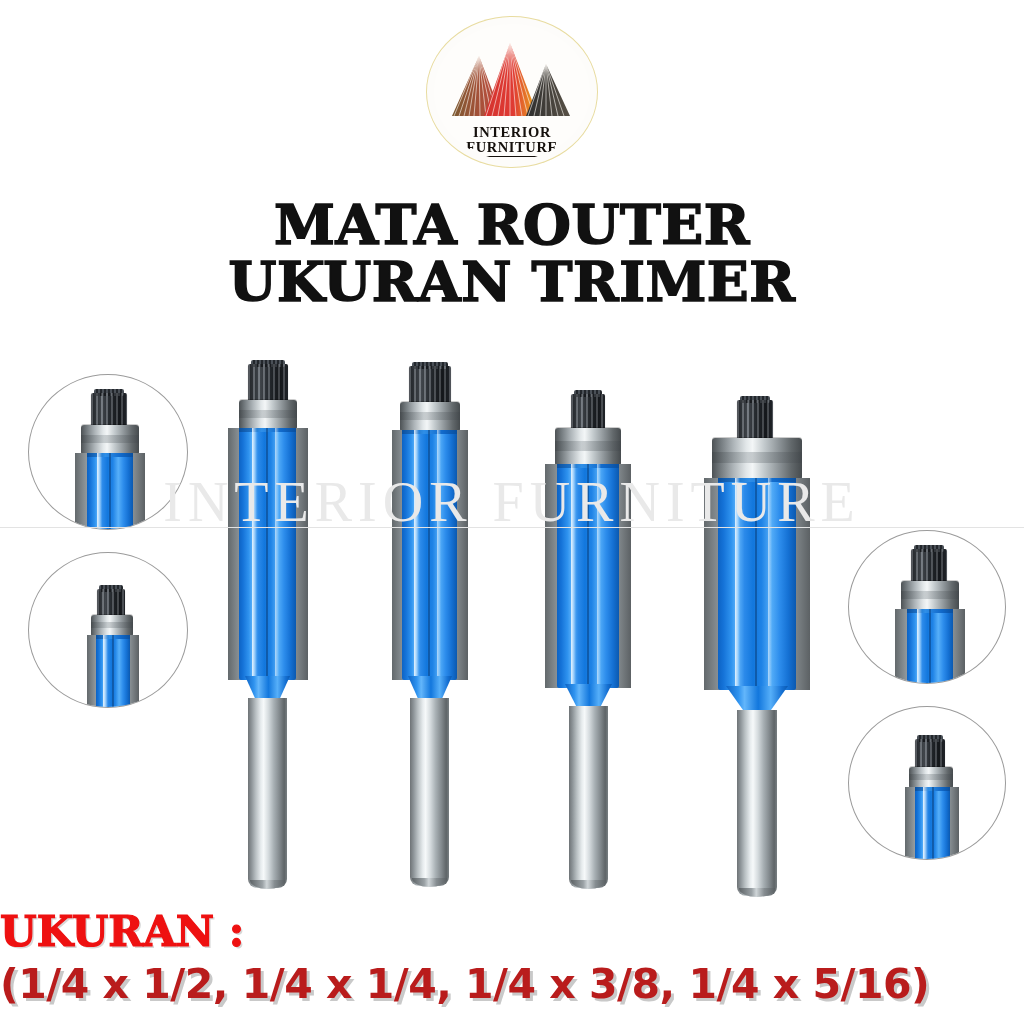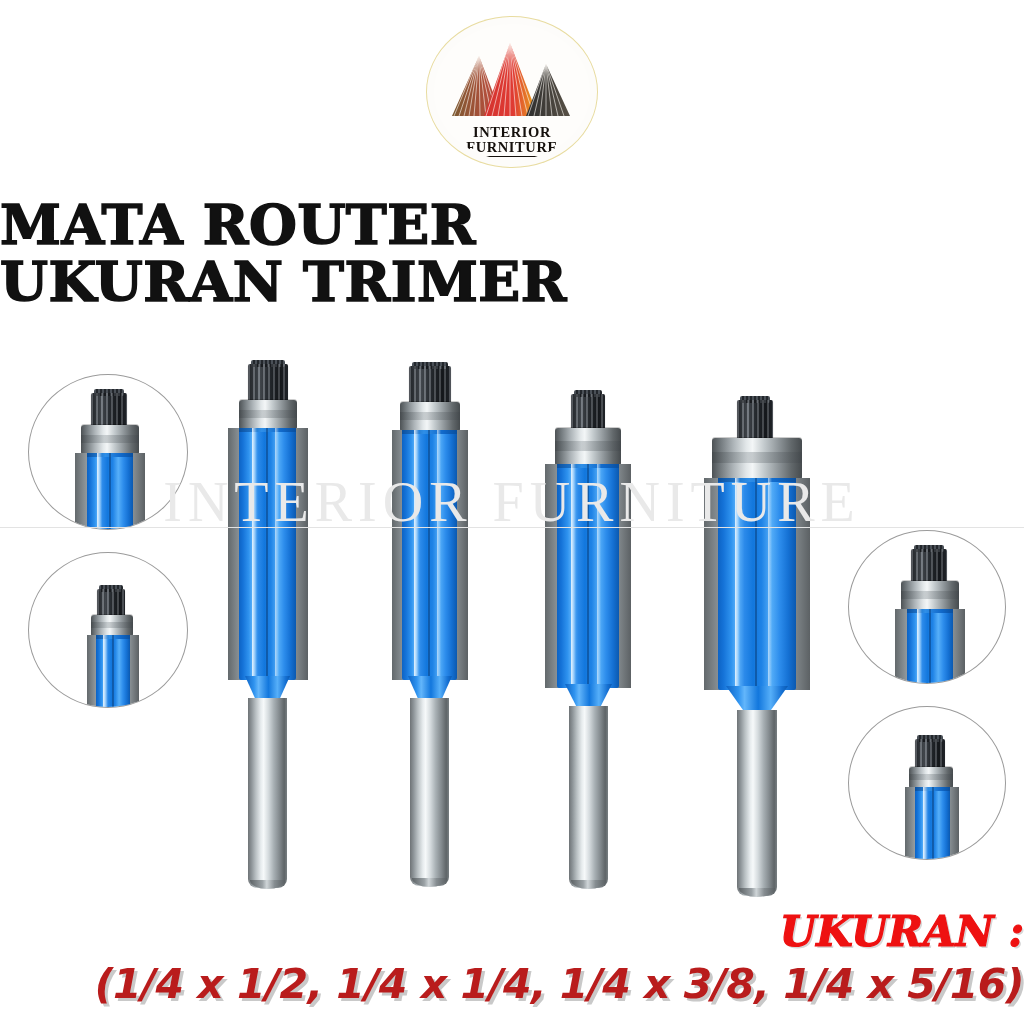--- a/index.html
+++ b/index.html
@@ -35,21 +35,21 @@
   .logo-word {
     position:absolute; left:0; right:0; top:101px; text-align:center;
     font-family:"Liberation Serif", serif; font-weight:700;
     font-size:14.5px; letter-spacing:.6px; color:#15100c;
     border-bottom:1.6px solid #15100c; width:126px; margin:0 auto; padding-bottom:1px;
     line-height:1.05;
   }
 
   
   #title-block {
-    position:absolute; left:0; right:0; top:196px; 
+    position:absolute; left:0; right:0; top:196px; text-align:center;
   }
   .title-line {
     font-family:"DejaVu Serif", serif;
     font-weight:700; font-size:55px; line-height:57px;
     color:#111111; letter-spacing:.5px;
     -webkit-text-stroke:1.6px #111;
   }
 
   
   #watermark {
@@ -157,21 +157,21 @@
   }
 
   
   .inset {
     position:absolute; border:1px solid #9b9b9b; border-radius:50%;
     background:#ffffff; overflow:hidden;
   }
   .inset .mini { position:absolute; }
 
   
-  #size-block { position:absolute; left:0; right:0; top:908px; text-align:right;font-style:italic; }
+  #size-block { position:absolute; left:0; right:0; top:908px; text-align:left; }
   #ukuran-label {
     font-family:"DejaVu Serif", serif; font-weight:700;
     font-size:42px; line-height:48px; color:#ee1111;
     text-shadow:2px 2px 0 #d8d8d8;
     -webkit-text-stroke:1.2px #ee1111;
   }
   #size-values {
     margin-top:4px;
     font-family:"DejaVu Sans", sans-serif; font-weight:700;
     font-size:41px; line-height:48px; color:#b91c1c;

